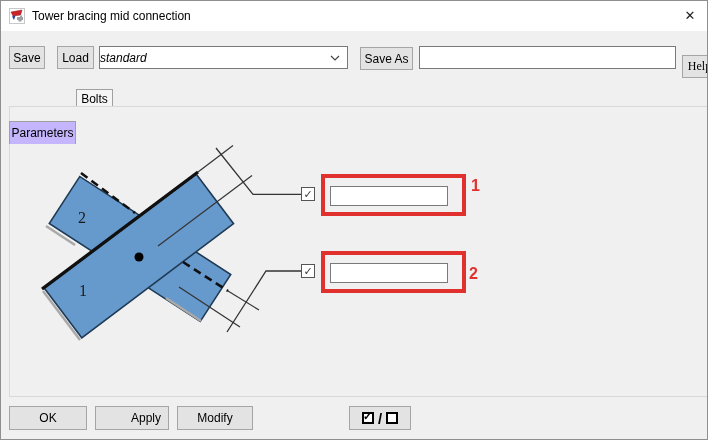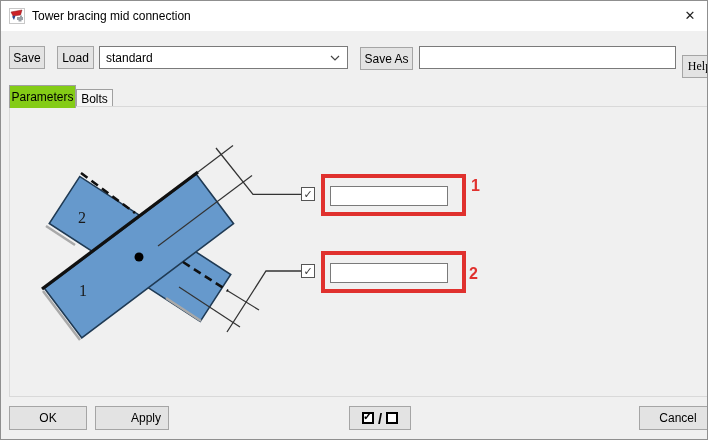--- a/index.html
+++ b/index.html
@@ -24,32 +24,32 @@
   }
   .btn {
     position:absolute; height:23px; background:#e3e3e3;
     border:1px solid #a5a5a5; font-size:12px; color:#000;
     text-align:center; font-family:"Liberation Sans", sans-serif;
     display:flex; align-items:center; justify-content:center;
   }
   .combo {
     position:absolute; left:98px; top:45px; width:249px; height:23px;
     background:#fff; border:1px solid #7a7a7a; font-size:12px;
-    display:flex; align-items:center; padding-left:6px;
+    display:flex; align-items:center; padding-left:0;font-style:italic;
   }
   .combo .chev { position:absolute; right:7px; top:8px; }
   .txt {
     position:absolute; height:23px; background:#fff; border:1px solid #7a7a7a;
     font-size:12px; padding:0 5px; font-family:"Liberation Sans", sans-serif;
   }
   .tab {
     position:absolute; background:#f5f5f5; border:1px solid #a0a0a0; border-bottom:none;
     font-size:12px; display:flex; align-items:center; justify-content:center;
   }
-  .tab.active { background:#84cc16; z-index:3; }
+  .tab.active { background:#c4b5fd; z-index:3;margin-top:36px; }
   .panel {
     position:absolute; left:8px; top:105px; width:700px; height:291px;
     background:#f0f0f0; border:1px solid #d9d9d9; z-index:1;
   }
   .diagram-svg { position:absolute; left:30px; top:128px; z-index:2; }
   .checkbox {
     position:absolute; width:14px; height:14px; background:#fff;
     border:1px solid #555; z-index:2; text-align:center; line-height:12px;
     font-size:11px; color:#3a3a3a;
   }
@@ -148,22 +148,22 @@
 
   <div class="checkbox" style="left:300px; top:263px;">
     <span>✓</span>
   </div>
   <div class="red-rect" style="left:320px; top:250px;"></div>
   <input class="field-input" style="left: 329px; top: 262px;" type="text" value="">
   <span class="red-num" style="left:468px; top:264px;">2</span>
 
   <div class="btn footer-btn" style="left:8px; width:78px;">OK</div>
   <div class="btn footer-btn" style="left:94px; width:74px;padding-left:28px;">Apply</div>
+  <div class="btn footer-btn" style="left:176px; width:76px;">Modify</div>
   <div class="btn footer-btn" style="left:348px; width:62px;">
     <span class="mini-cb">
         <span class="tick">✓</span>
       </span>
     <span class="slash">/</span>
     <span class="mini-cb"></span>
   </div>
-  <div class="btn footer-btn" style="left:638px; width:78px;">Cancel</div>
 
 </div>
 
 </body></html>

